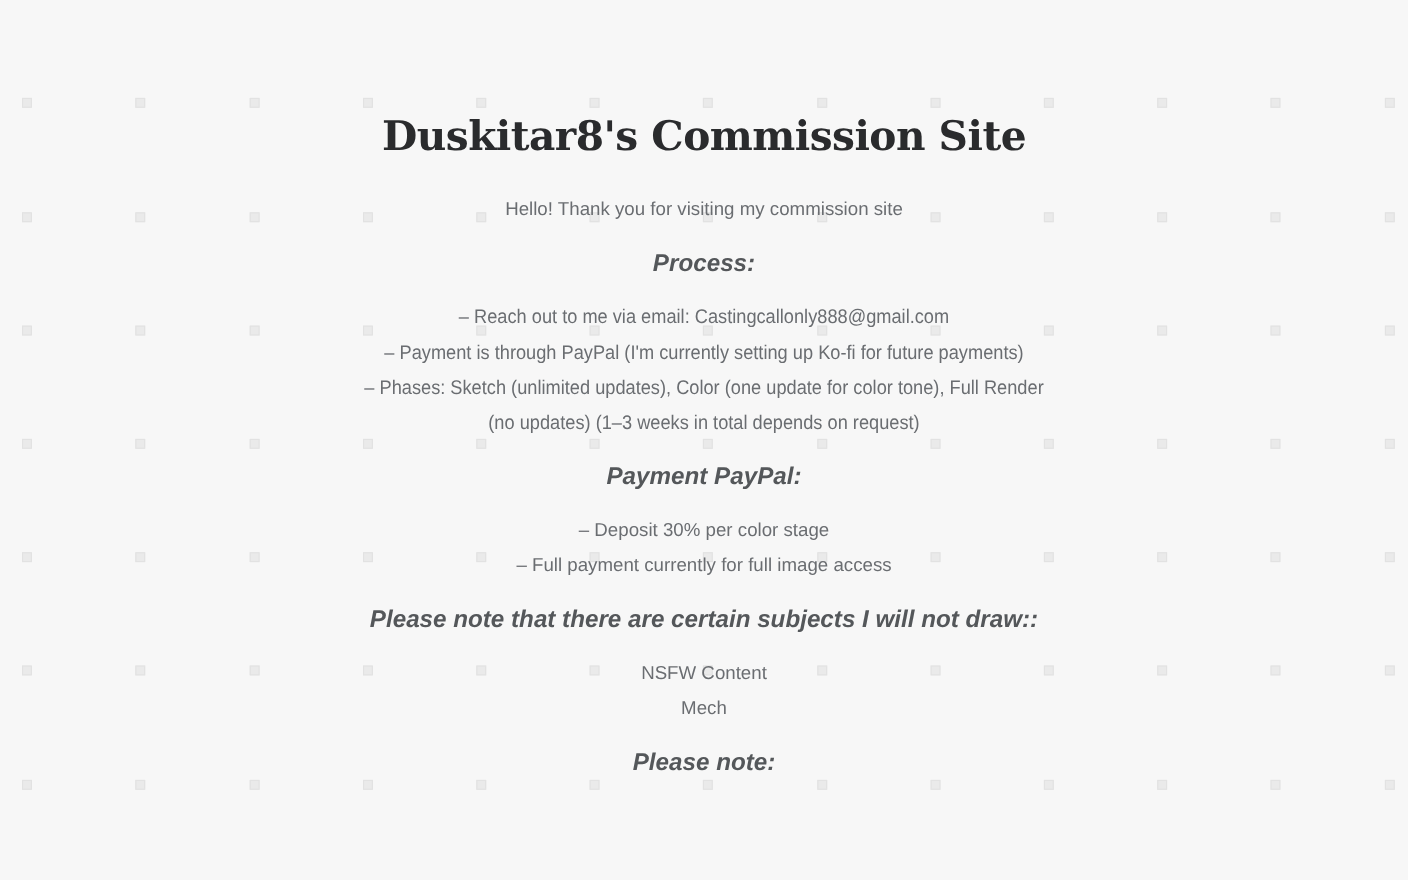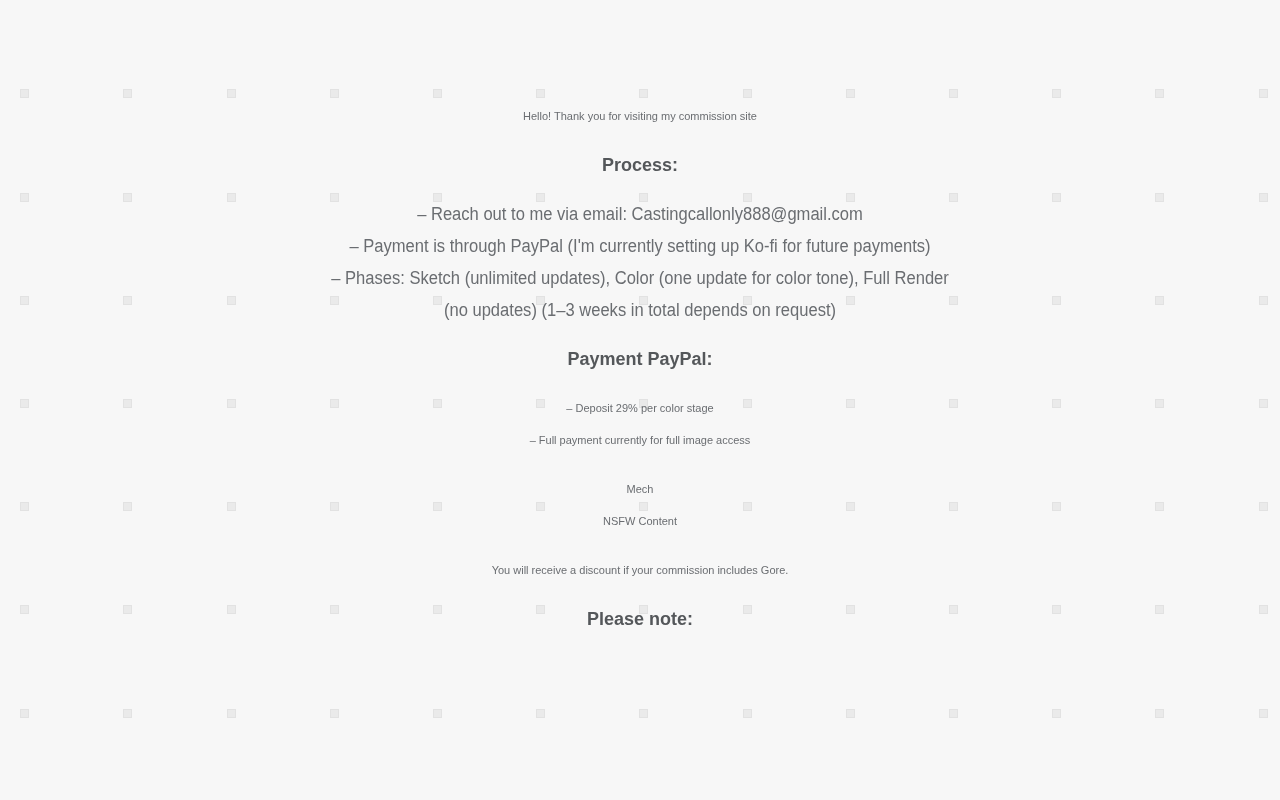--- a/index.html
+++ b/index.html
@@ -36,30 +36,31 @@
   .title {
     margin: 0 0 28px 0;
     font-family: "DejaVu Serif", serif;
     font-weight: 700;
     font-size: 37px;
     line-height: 46px;
     letter-spacing: -0.5px;
     color: var(--title-color, #2a2b2d);
   }
   .line {
-    font-size: 11px;
+    font-size: 17px;
     line-height: 32px;
     color: var(--body-color, #6a6d71);
   }
   .heading {
     margin: 0 0 17px 0;
-    font-size: 18px;
+    font-size: 22px;
     line-height: 32px;
     font-weight: 700;
     color: var(--heading-color, #54575a);
+    font-style: italic;
   }
   .para {
     margin: 0 0 17px 0;
   }
   .para.condensed .line {
     font-size: 18px;
     transform: scaleX(0.92);
     transform-origin: 50% 50%;
   }
 </style>
@@ -154,38 +155,37 @@
     <div class="sq" style="left: 639.4px; top: 708.5px;"></div>
     <div class="sq" style="left: 742.6px; top: 708.5px;"></div>
     <div class="sq" style="left: 845.8px; top: 708.5px;"></div>
     <div class="sq" style="left: 949px; top: 708.5px;"></div>
     <div class="sq" style="left: 1052.2px; top: 708.5px;"></div>
     <div class="sq" style="left: 1155.4px; top: 708.5px;"></div>
     <div class="sq" style="left: 1258.6px; top: 708.5px;"></div>
   </div>
 
 <main class="content">
+  <h1 class="title">Duskitar8's Commission Site</h1>
   <div class="para">
     <div class="line">Hello! Thank you for visiting my commission site</div>
   </div>
   <div id="sections">
       <h2 class="heading">Process:</h2>
       <div class="para condensed">
         <div class="line">– Reach out to me via email: Castingcallonly888@gmail.com</div>
         <div class="line">– Payment is through PayPal (I'm currently setting up Ko-fi for future payments)</div>
         <div class="line">– Phases: Sketch (unlimited updates), Color (one update for color tone), Full Render</div>
         <div class="line">(no updates) (1–3 weeks in total depends on request)</div>
       </div>
       <h2 class="heading">Payment PayPal:</h2>
       <div class="para">
-        <div class="line">– Deposit 29% per color stage</div>
+        <div class="line">– Deposit 30% per color stage</div>
         <div class="line">– Full payment currently for full image access</div>
       </div>
+      <h2 class="heading">Please note that there are certain subjects I will not draw::</h2>
       <div class="para">
+        <div class="line">NSFW Content</div>
         <div class="line">Mech</div>
-        <div class="line">NSFW Content</div>
-      </div>
-      <div class="para">
-        <div class="line">You will receive a discount if your commission includes Gore.</div>
       </div>
       <h2 class="heading">Please note:</h2>
     </div>
 </main>
 
 </body></html>

